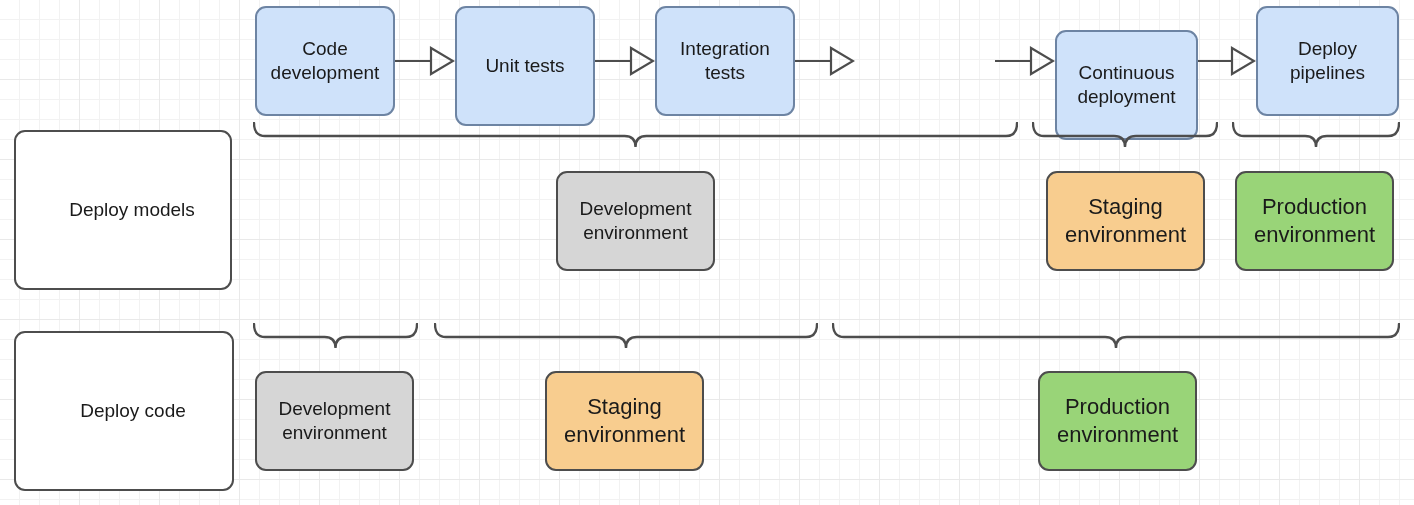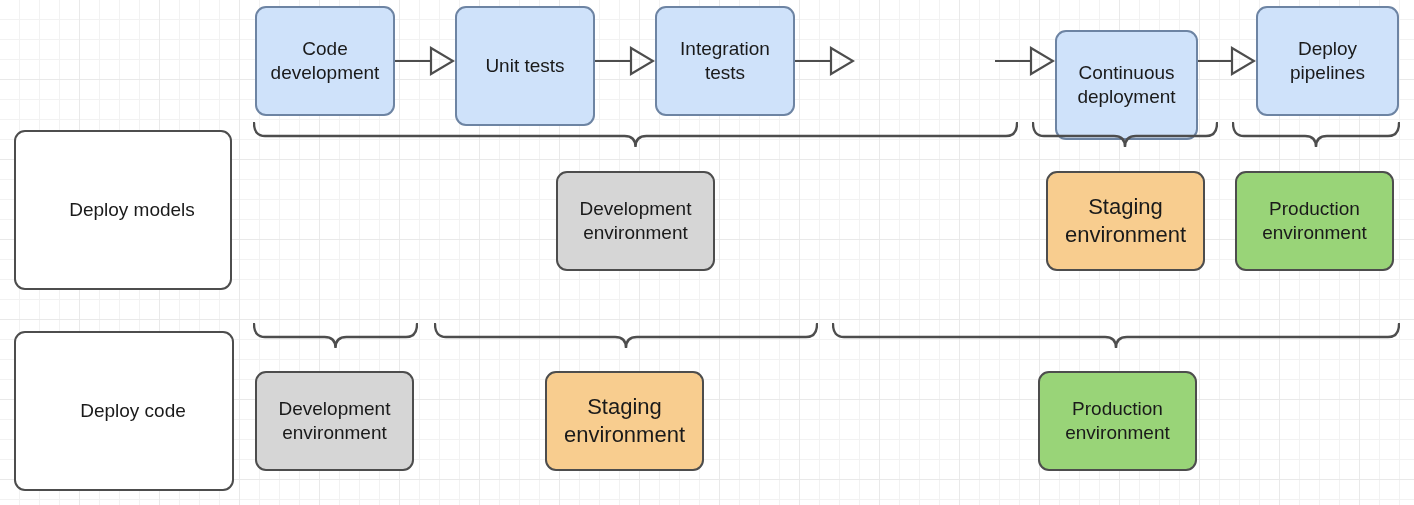--- a/index.html
+++ b/index.html
@@ -47,21 +47,21 @@
     font-size: 19px;
   }
   .node.orange {
     background: #f8cd8f;
     border: 2.6px solid #4d4d4d;
     font-size: 22px;
   }
   .node.green {
     background: #99d478;
     border: 2.6px solid #4d4d4d;
-    font-size: 19px;
+    font-size: 22px;
   }
   .node.plain {
     background: #ffffff;
     border: 2.6px solid #4d4d4d;
     font-size: 19px;
     padding-left: 18px;
   }
 
   .connector {
     position: absolute;

